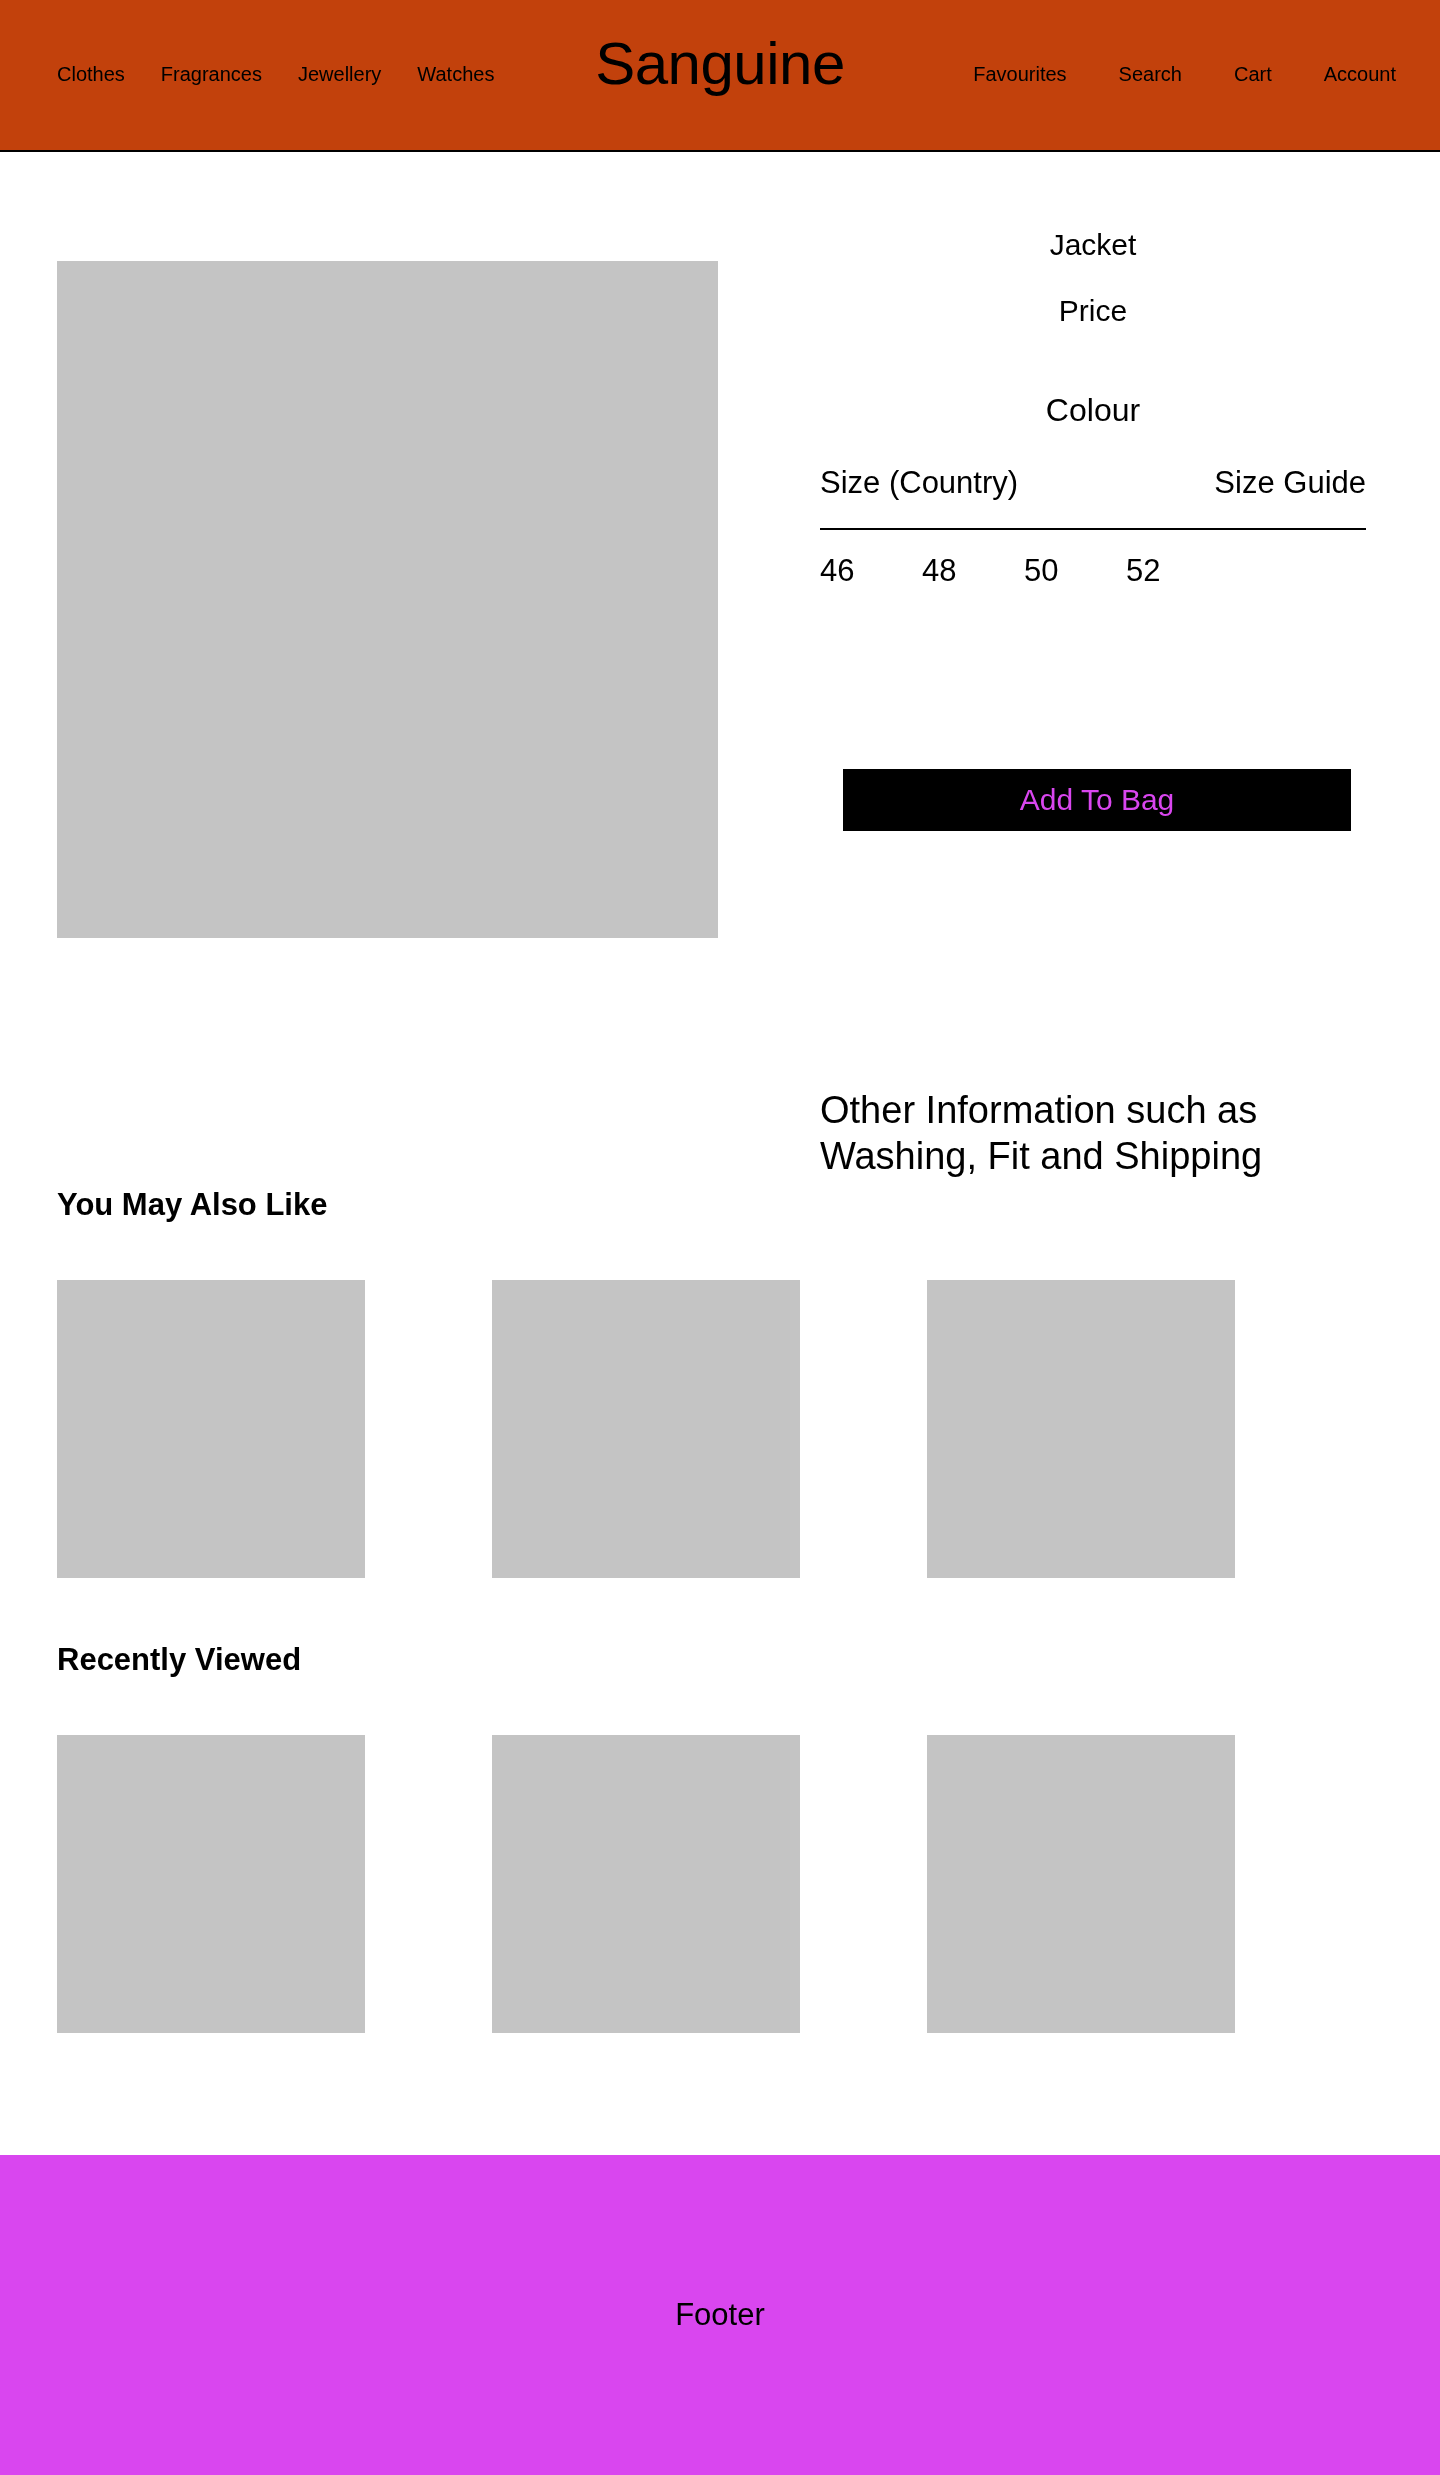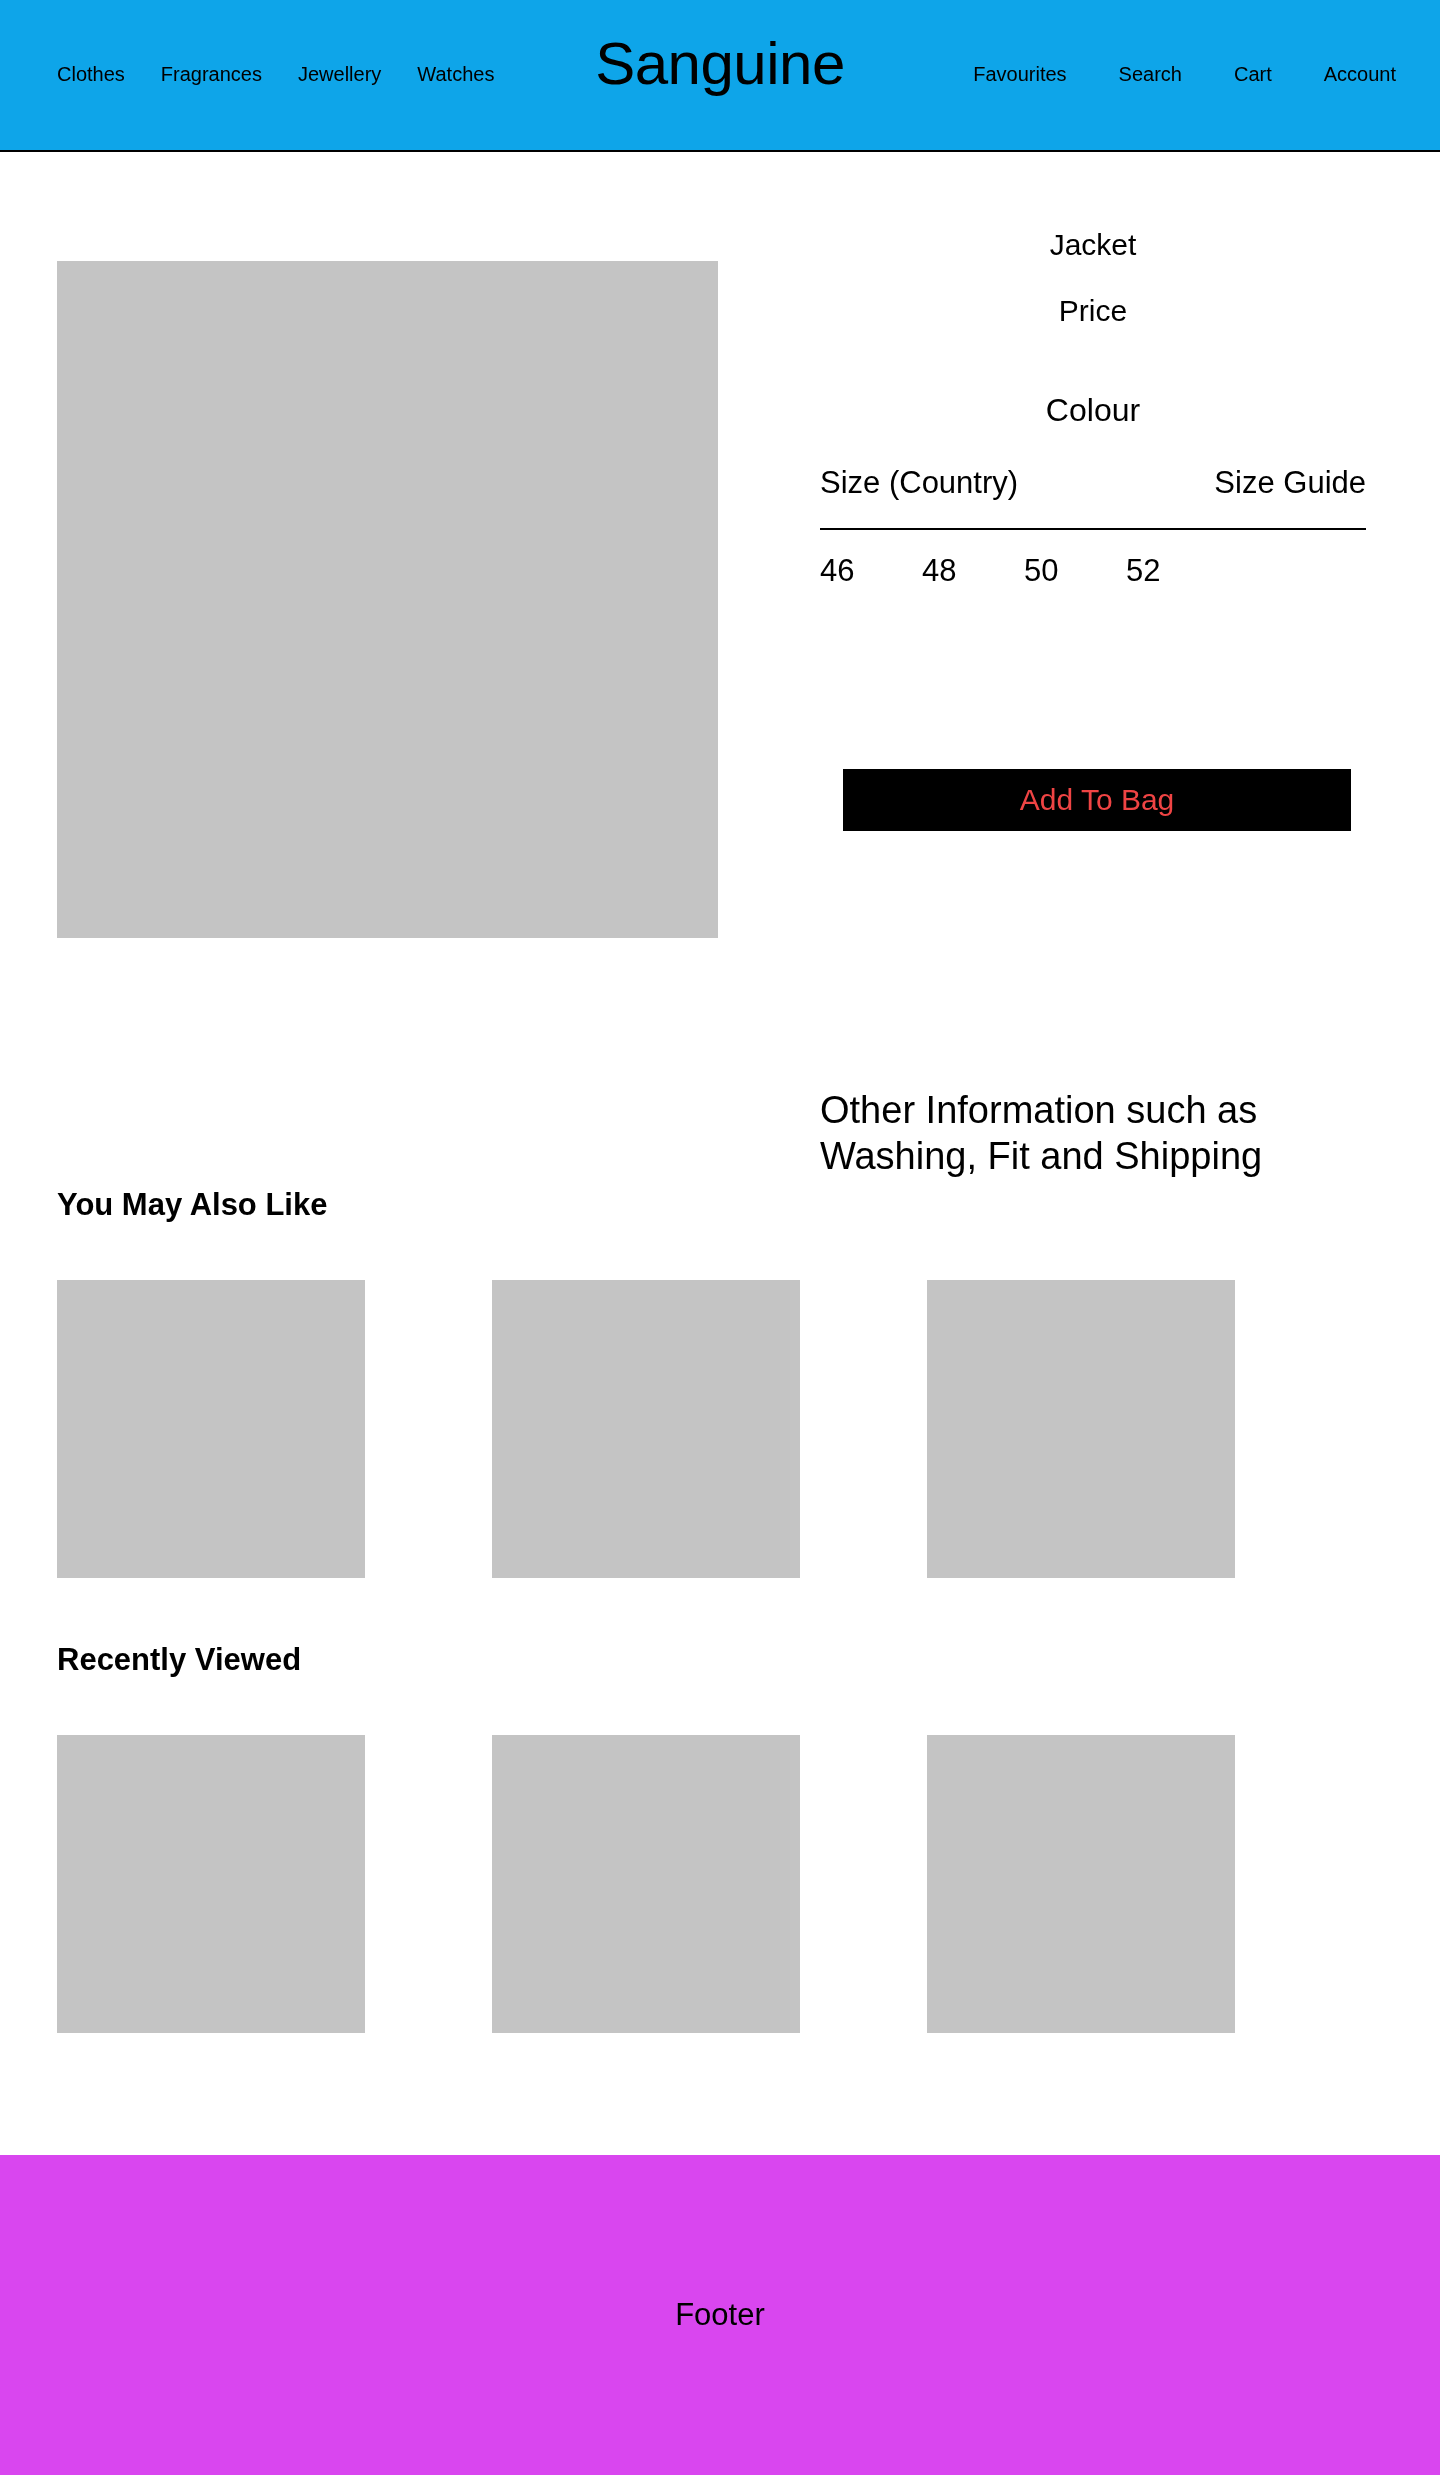--- a/index.html
+++ b/index.html
@@ -16,21 +16,21 @@
     color: #000000;
     overflow: hidden;
   }
 
   
   .header {
     position: absolute;
     top: 0; left: 0;
     width: 1440px;
     height: 152px;
-    background: #0ea5e9;
+    background: #c2410c;
     border-bottom: 2px solid #000000;
   }
   .nav-left {
     position: absolute;
     left: 57px;
     top: 62px;
     display: flex;
     align-items: center;
     gap: 36px;
   }
@@ -146,21 +146,21 @@
     text-align: left;
   }
 
   .add-to-bag {
     position: absolute;
     left: 843px;
     top: 617px;
     width: 508px;
     height: 62px;
     background: #000000;
-    color: #ef4444;
+    color: #d946ef;
     border: none;
     font-family: "Liberation Sans", sans-serif;
     font-size: 30px;
     line-height: 62px;
     text-align: center;
     padding: 0;
     cursor: pointer;
   }
 
   .other-info {

